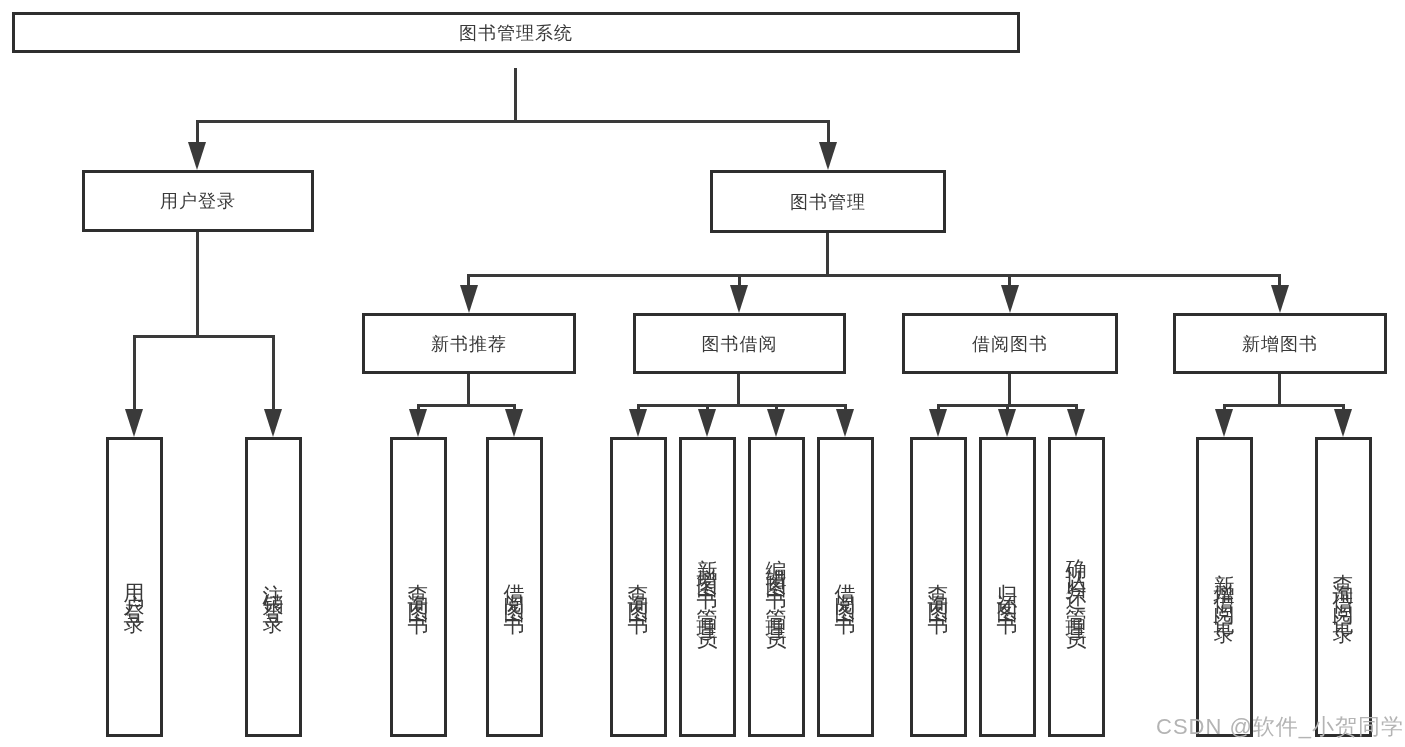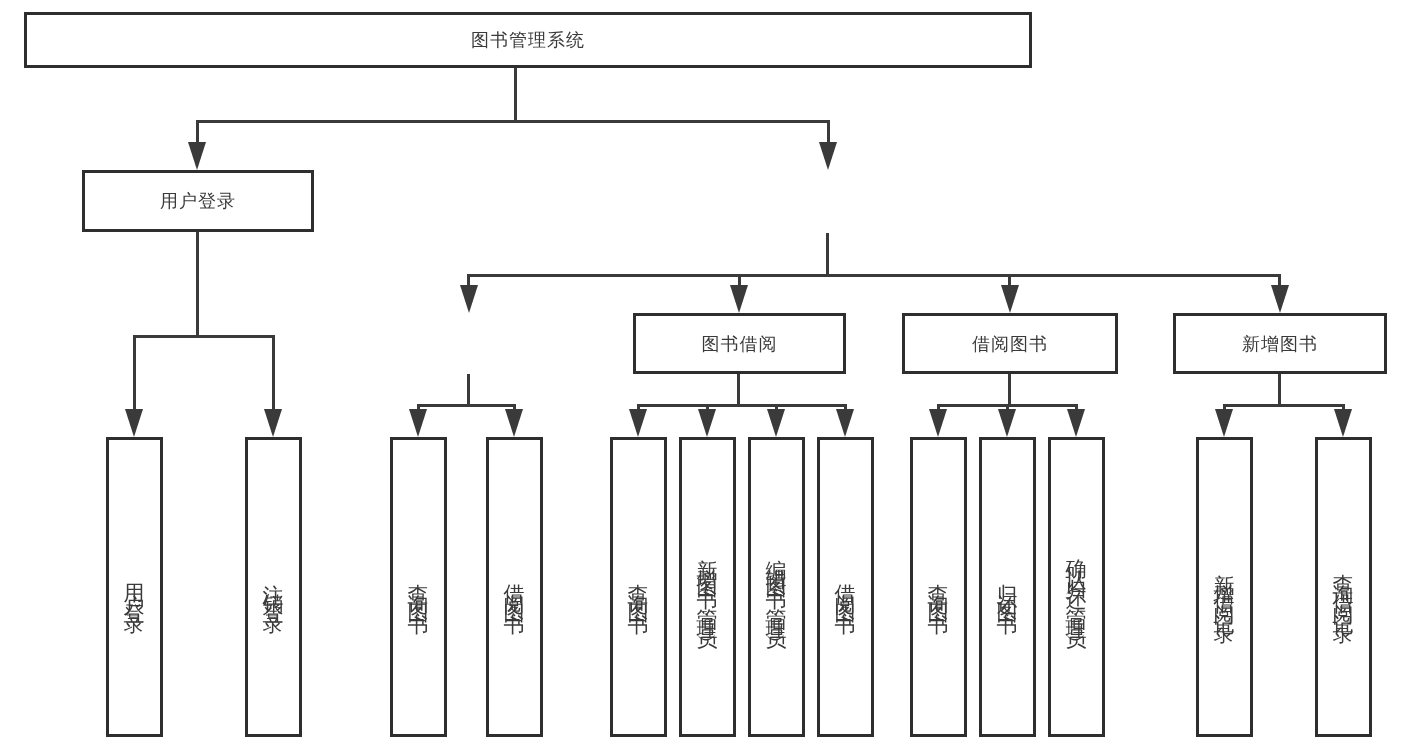--- a/index.html
+++ b/index.html
@@ -76,29 +76,35 @@
     color: var(--watermark);
     white-space: nowrap;
     z-index: 10;
   }
 </style>
 </head>
 <body>
 
 <div class="canvas">
 
-  <div class="node" style="left:24px;top:12px;width:1008px;height:56px">
+  <div class="node" style="left:12px;top:12px;width:1008px;height:41px">
     <span>图书管理系统</span>
   </div>
 
   <div class="node" style="left:82px;top:170px;width:232px;height:62px">
     <span>用户登录</span>
   </div>
 
-
+  <div class="node" style="left:710px;top:170px;width:236px;height:63px">
+    <span>图书管理</span>
+  </div>
+
+  <div class="node" style="left:362px;top:313px;width:214px;height:61px">
+    <span>新书推荐</span>
+  </div>
 
   <div class="node" style="left:633px;top:313px;width:213px;height:61px">
     <span>图书借阅</span>
   </div>
 
   <div class="node" style="left:902px;top:313px;width:216px;height:61px">
     <span>借阅图书</span>
   </div>
 
   <div class="node" style="left:1173px;top:313px;width:214px;height:61px">
@@ -201,14 +207,15 @@
   <div class="vline" style="left:1075px;top:404px;height:7px"></div>
   <div class="arrow" style="left:1067px;top:409px"></div>
 
   <div class="vline" style="left:1278px;top:374px;height:30px"></div>
   <div class="hline" style="left:1223px;top:404px;width:122px"></div>
   <div class="vline" style="left:1223px;top:404px;height:7px"></div>
   <div class="arrow" style="left:1215px;top:409px"></div>
   <div class="vline" style="left:1342px;top:404px;height:7px"></div>
   <div class="arrow" style="left:1334px;top:409px"></div>
 
+  <div class="watermark">CSDN @软件_小贺同学</div>
 
 </div>
 
 </body></html>

